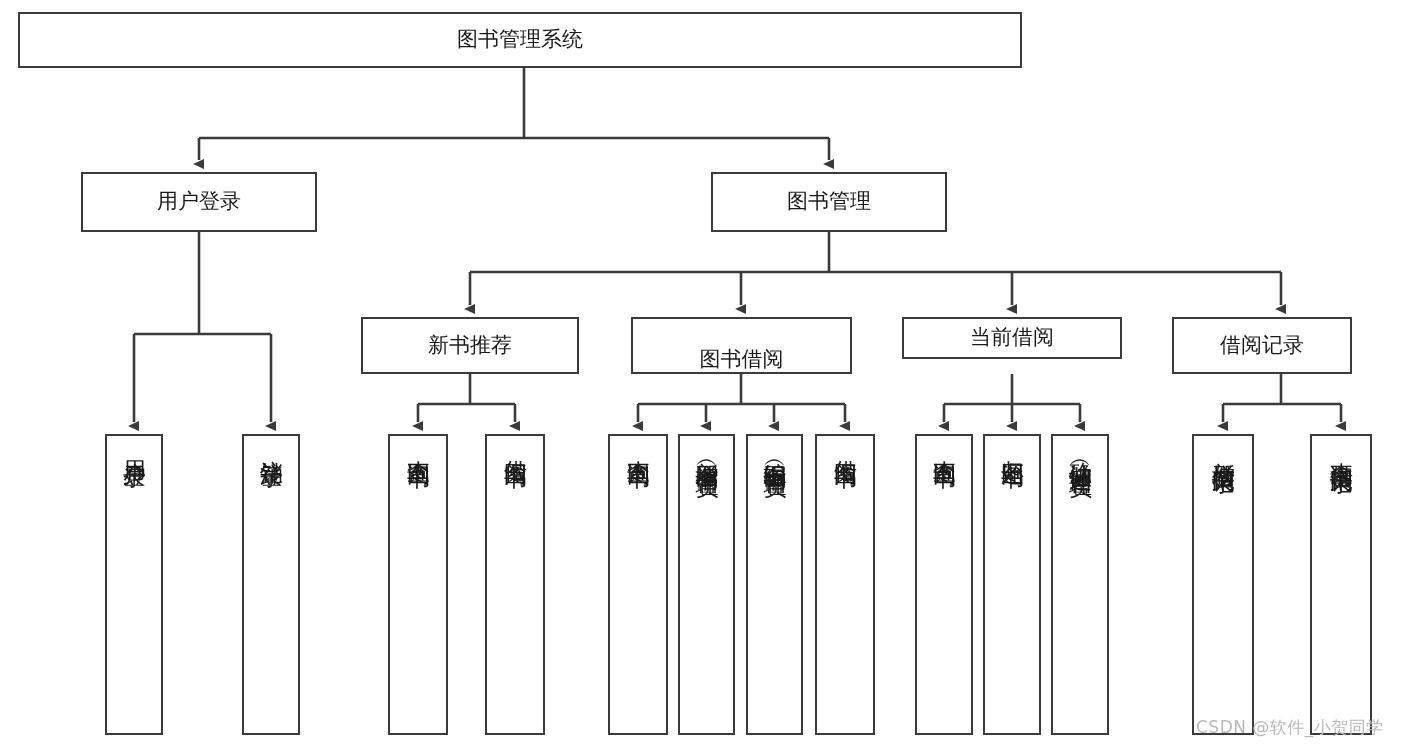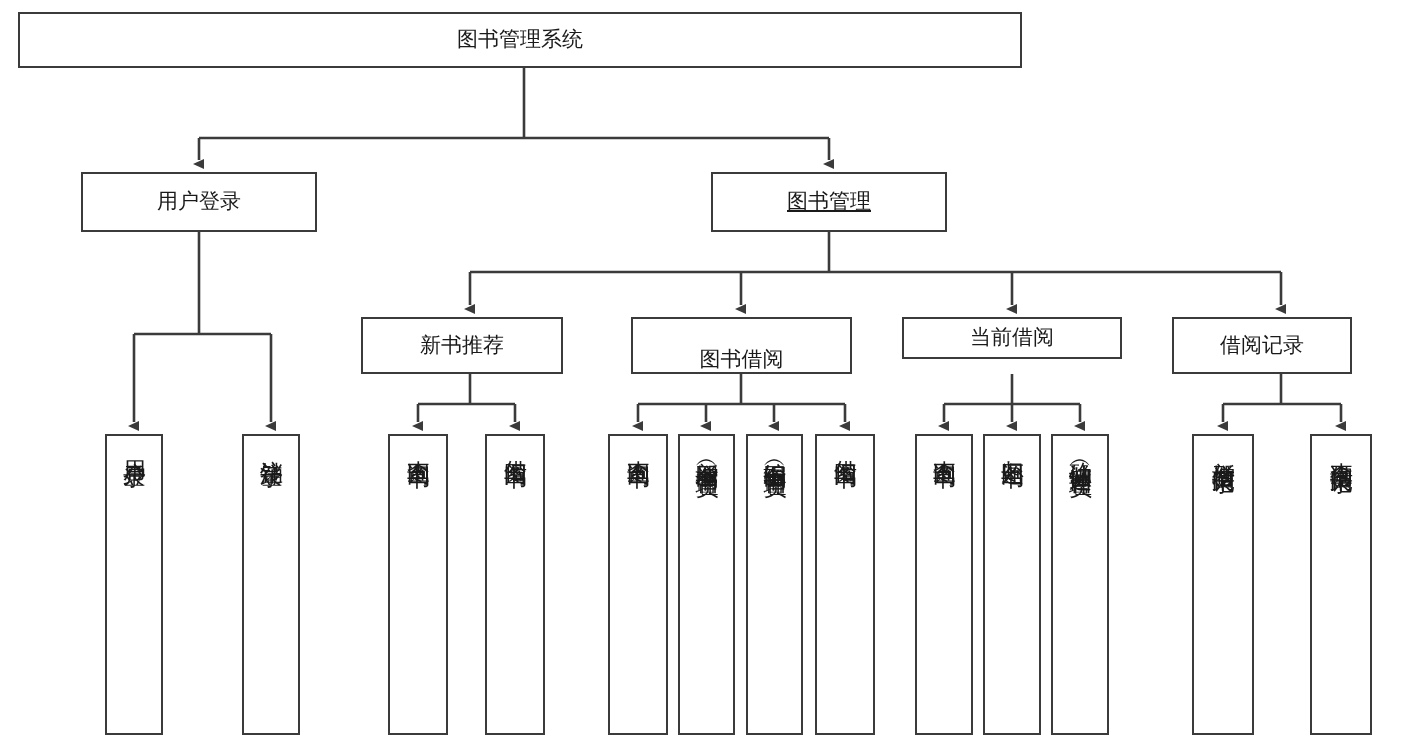--- a/index.html
+++ b/index.html
@@ -115,24 +115,24 @@
       </g>
   </svg>
 
   <div id="nodes">
       <div class="node horiz root" style="left: 18px; top: 12px; width: 1004px; height: 56px;">
         <span class="node-label">图书管理系统</span>
       </div>
       <div class="node horiz level2" style="left: 81px; top: 172px; width: 236px; height: 60px;">
         <span class="node-label">用户登录</span>
       </div>
-      <div class="node horiz level2" style="left: 711px; top: 172px; width: 236px; height: 60px; text-decoration: underline;">
+      <div class="node horiz level2" style="left: 711px; top: 172px; width: 236px; height: 60px;">
         <span class="node-label">图书管理</span>
       </div>
-      <div class="node horiz level3" style="left: 361px; top: 317px; width: 202px; height: 57px;">
+      <div class="node horiz level3" style="left: 361px; top: 317px; width: 218px; height: 57px;">
         <span class="node-label">新书推荐</span>
       </div>
       <div class="node horiz level3" style="left: 631px; top: 317px; width: 221px; height: 57px; align-items: flex-end;">
         <span class="node-label">图书借阅</span>
       </div>
       <div class="node horiz level3" style="left: 902px; top: 317px; width: 220px; height: 42px;">
         <span class="node-label">当前借阅</span>
       </div>
       <div class="node horiz level3" style="left: 1172px; top: 317px; width: 180px; height: 57px;">
         <span class="node-label">借阅记录</span>
@@ -171,14 +171,15 @@
         <span class="node-label">确认归还（管理员）</span>
       </div>
       <div class="node vert leaf tall" style="left: 1192px; top: 434px; width: 62px; height: 301px;">
         <span class="node-label">新增借阅记录</span>
       </div>
       <div class="node vert leaf tall" style="left: 1310px; top: 434px; width: 62px; height: 301px;">
         <span class="node-label">查询借阅记录</span>
       </div>
     </div>
 
+  <div class="watermark" style="left: 1196px; top: 716px;">CSDN @软件_小贺同学</div>
 
 </div>
 
 </body></html>

